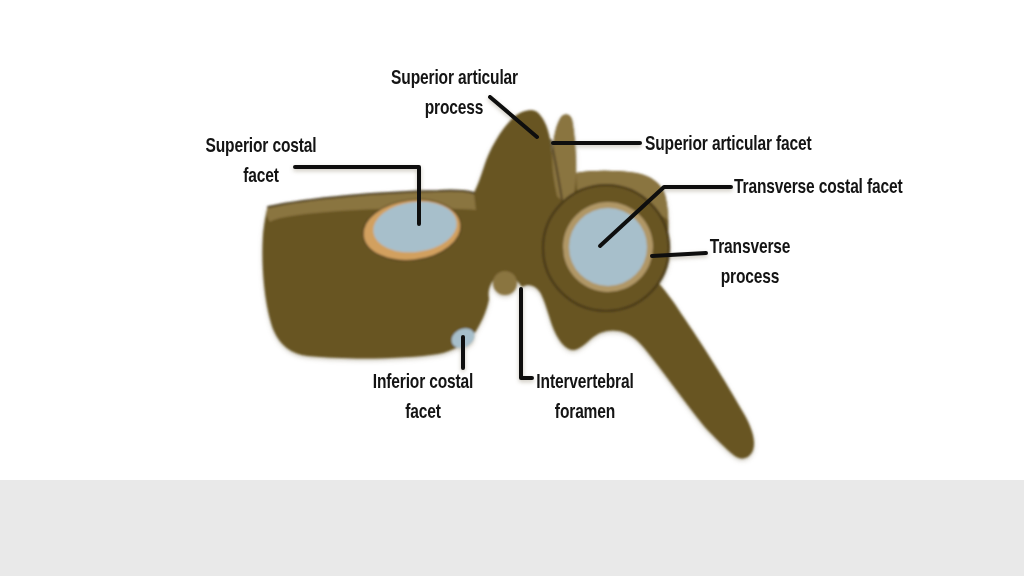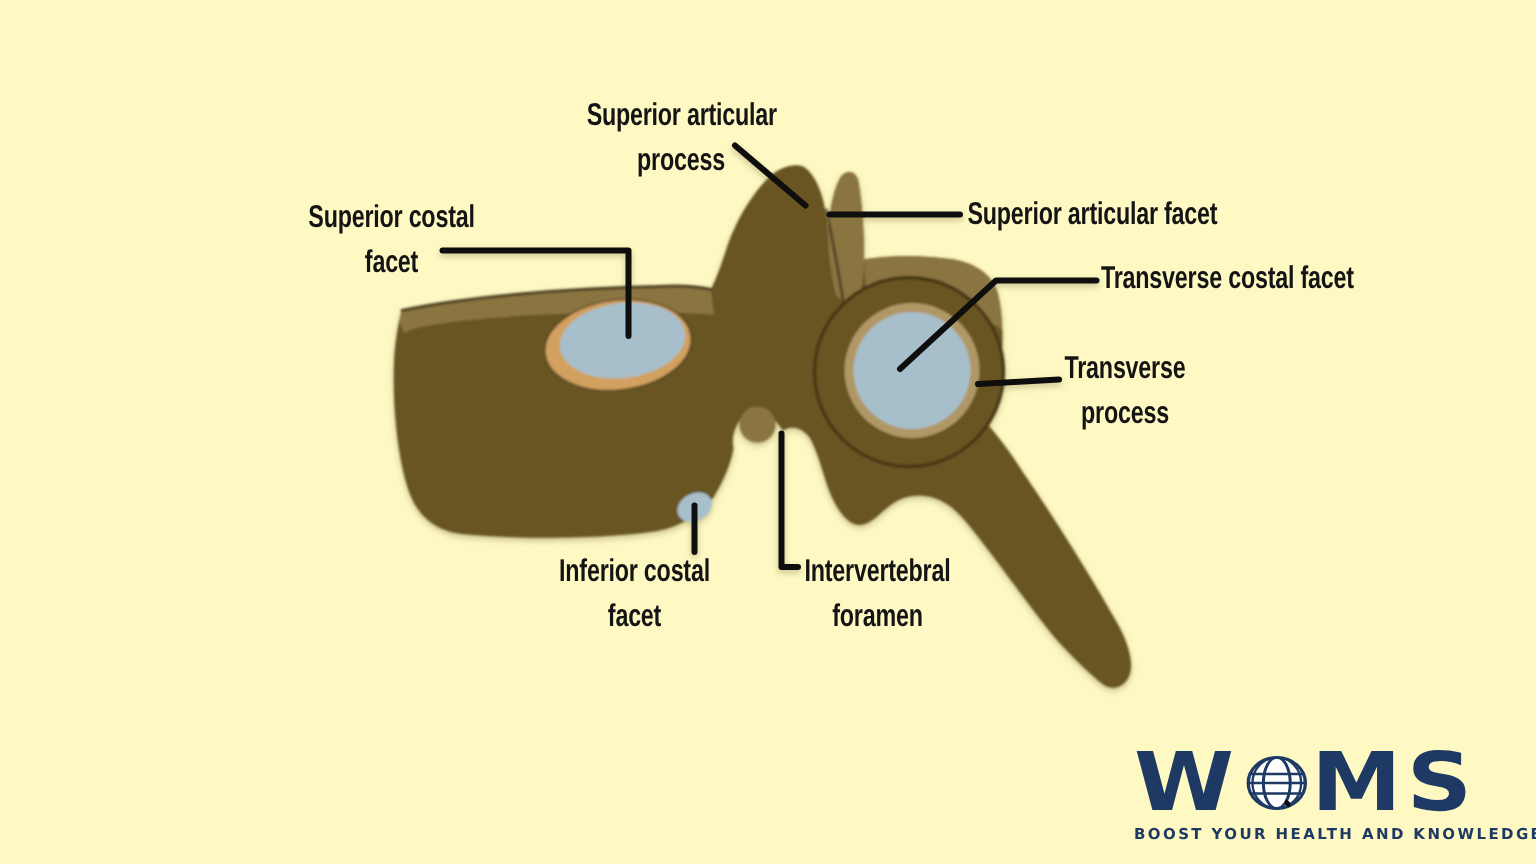--- a/index.html
+++ b/index.html
@@ -8,21 +8,21 @@
     --facet-blue:#a7bfcb;
     --facet-rim:#d2a05f;
     --facet-ring:#b09766;
     --outline:#3f321a;
     --leader:#0e0e0e;
     --text:#141414;
     --logo-navy:#1e3a64;
   }
   html,body{margin:0;padding:0;background:#e9e9e9;}
   .stage{
-    position:relative;width:1024px;height:576px;background:#fef9c3;
+    position:relative;width:1024px;height:480px;background:#ffffff;
     overflow:hidden;font-family:"Liberation Sans",sans-serif;
   }
   .stage svg.vertebra{position:absolute;left:0;top:0;
     filter:drop-shadow(0 2px 2px rgba(80,65,30,.30));}
   .bone{fill:var(--bone-dark);}
   .bone-light{fill:var(--bone-light);}
   .edge-line{fill:none;stroke:var(--outline);stroke-width:2;opacity:.85;stroke-linecap:round;}
   .crease{fill:none;stroke:var(--outline);stroke-width:2;opacity:.7;stroke-linecap:round;}
   .lobe{fill:var(--bone-dark);stroke:#463818;stroke-width:2.2;}
   .ring-tan{fill:var(--facet-ring);}

